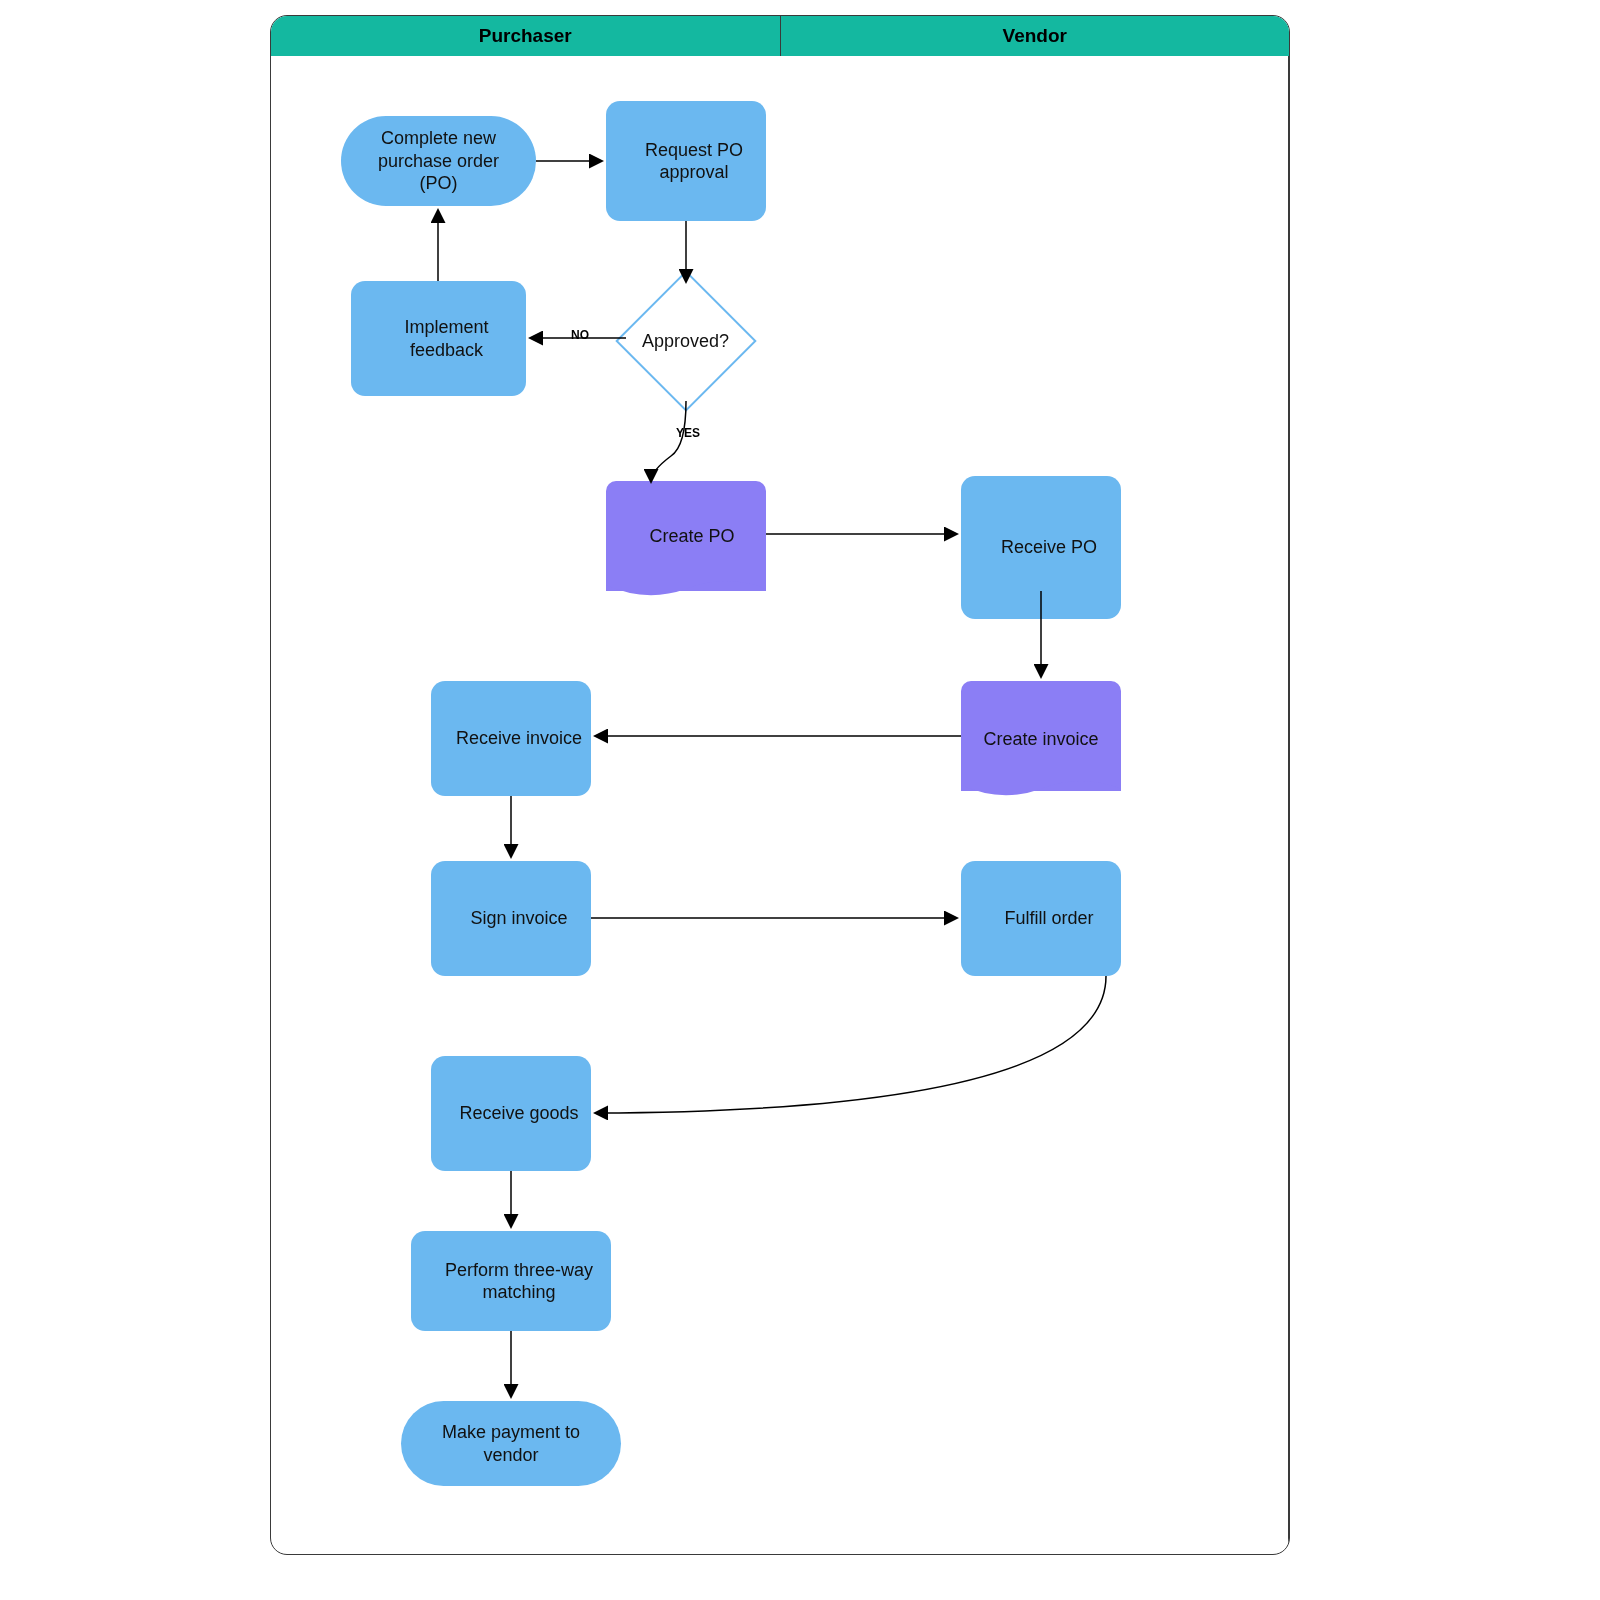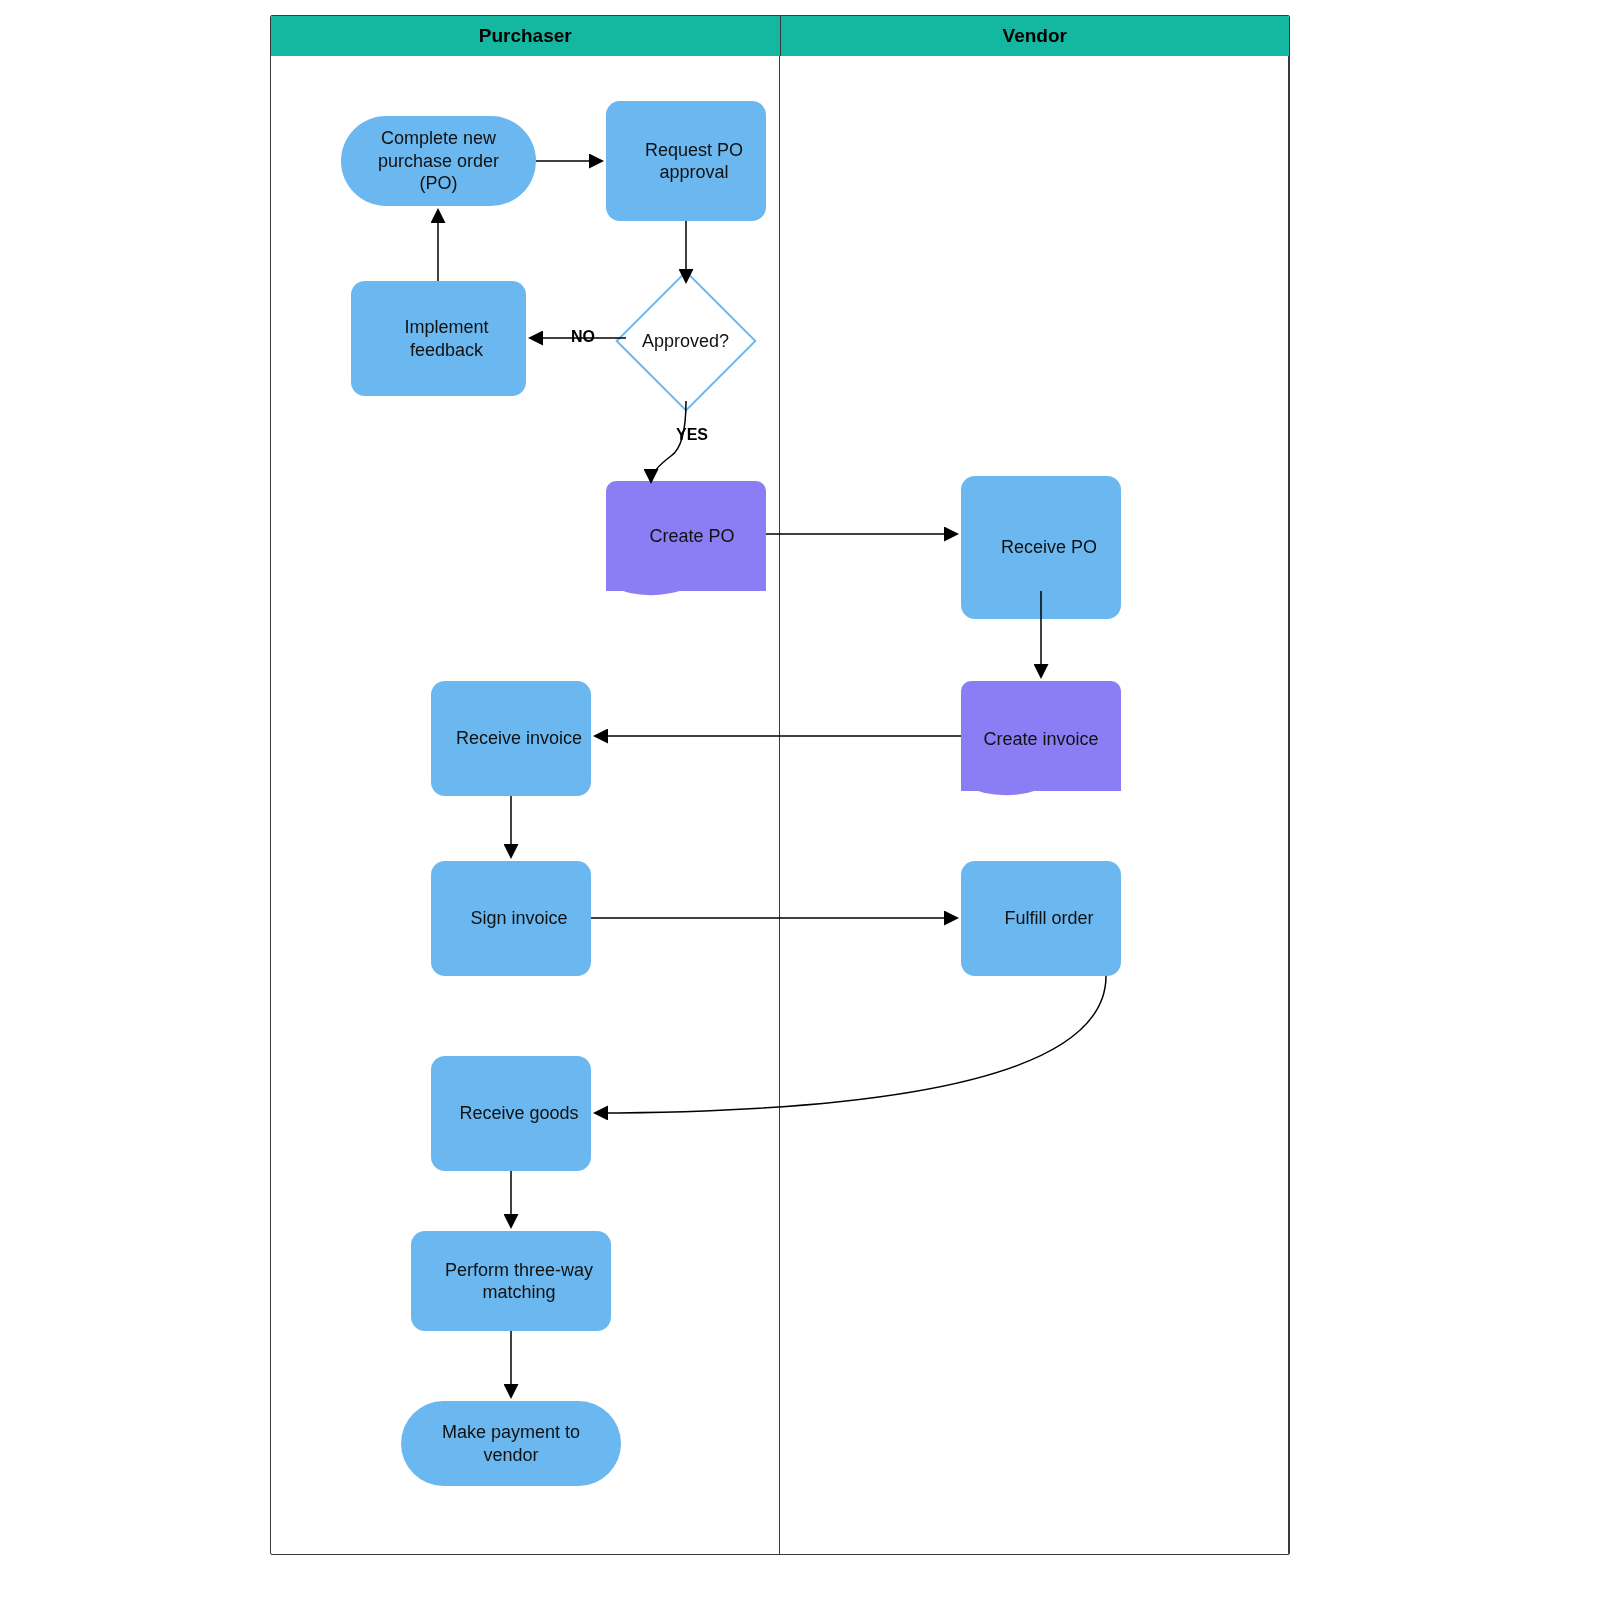--- a/index.html
+++ b/index.html
@@ -10,21 +10,21 @@
     height: 1600px;
     position: relative;
   }
   .swimlane-container {
     position: absolute;
     left: 270px;
     top: 15px;
     width: 1020px;
     height: 1540px;
     border: 1.5px solid #3a3a3a;
-    border-radius: 2px;
+    border-radius: 17px;
     overflow: hidden;
   }
   .lane-headers {
     display: flex;
     height: 40px;
   }
   .lane-header {
     flex: 1;
     background: #14b8a0;
     color: #000;
@@ -33,20 +33,21 @@
     display: flex;
     align-items: center;
     justify-content: center;
     border-right: 1.5px solid #3a3a3a;
   }
   .lane-header:last-child { border-right: none; }
   .lane-body {
     display: flex;
     height: calc(100% - 40px);
     position: relative;
+    flex-direction: column;
   }
   .lane {
     flex: 1;
     border-right: 1.5px solid #3a3a3a;
     position: relative;
   }
   .lane:last-child { border-right: none; }
 
   .node {
     position: absolute;
@@ -90,21 +91,21 @@
     height: 30px;
     bottom: -14px;
     left: 0;
     overflow: hidden;
   }
   .doc-bottom svg { display: block; }
 
   .edge-label {
     position: absolute;
     font-weight: 800;
-    font-size: 16px;
+    font-size: 12px;
     color: #000;
   }
   svg.arrows {
     position: absolute;
     left: 0; top: 0;
     width: 100%;
     height: 100%;
     pointer-events: none;
   }
 </style>

